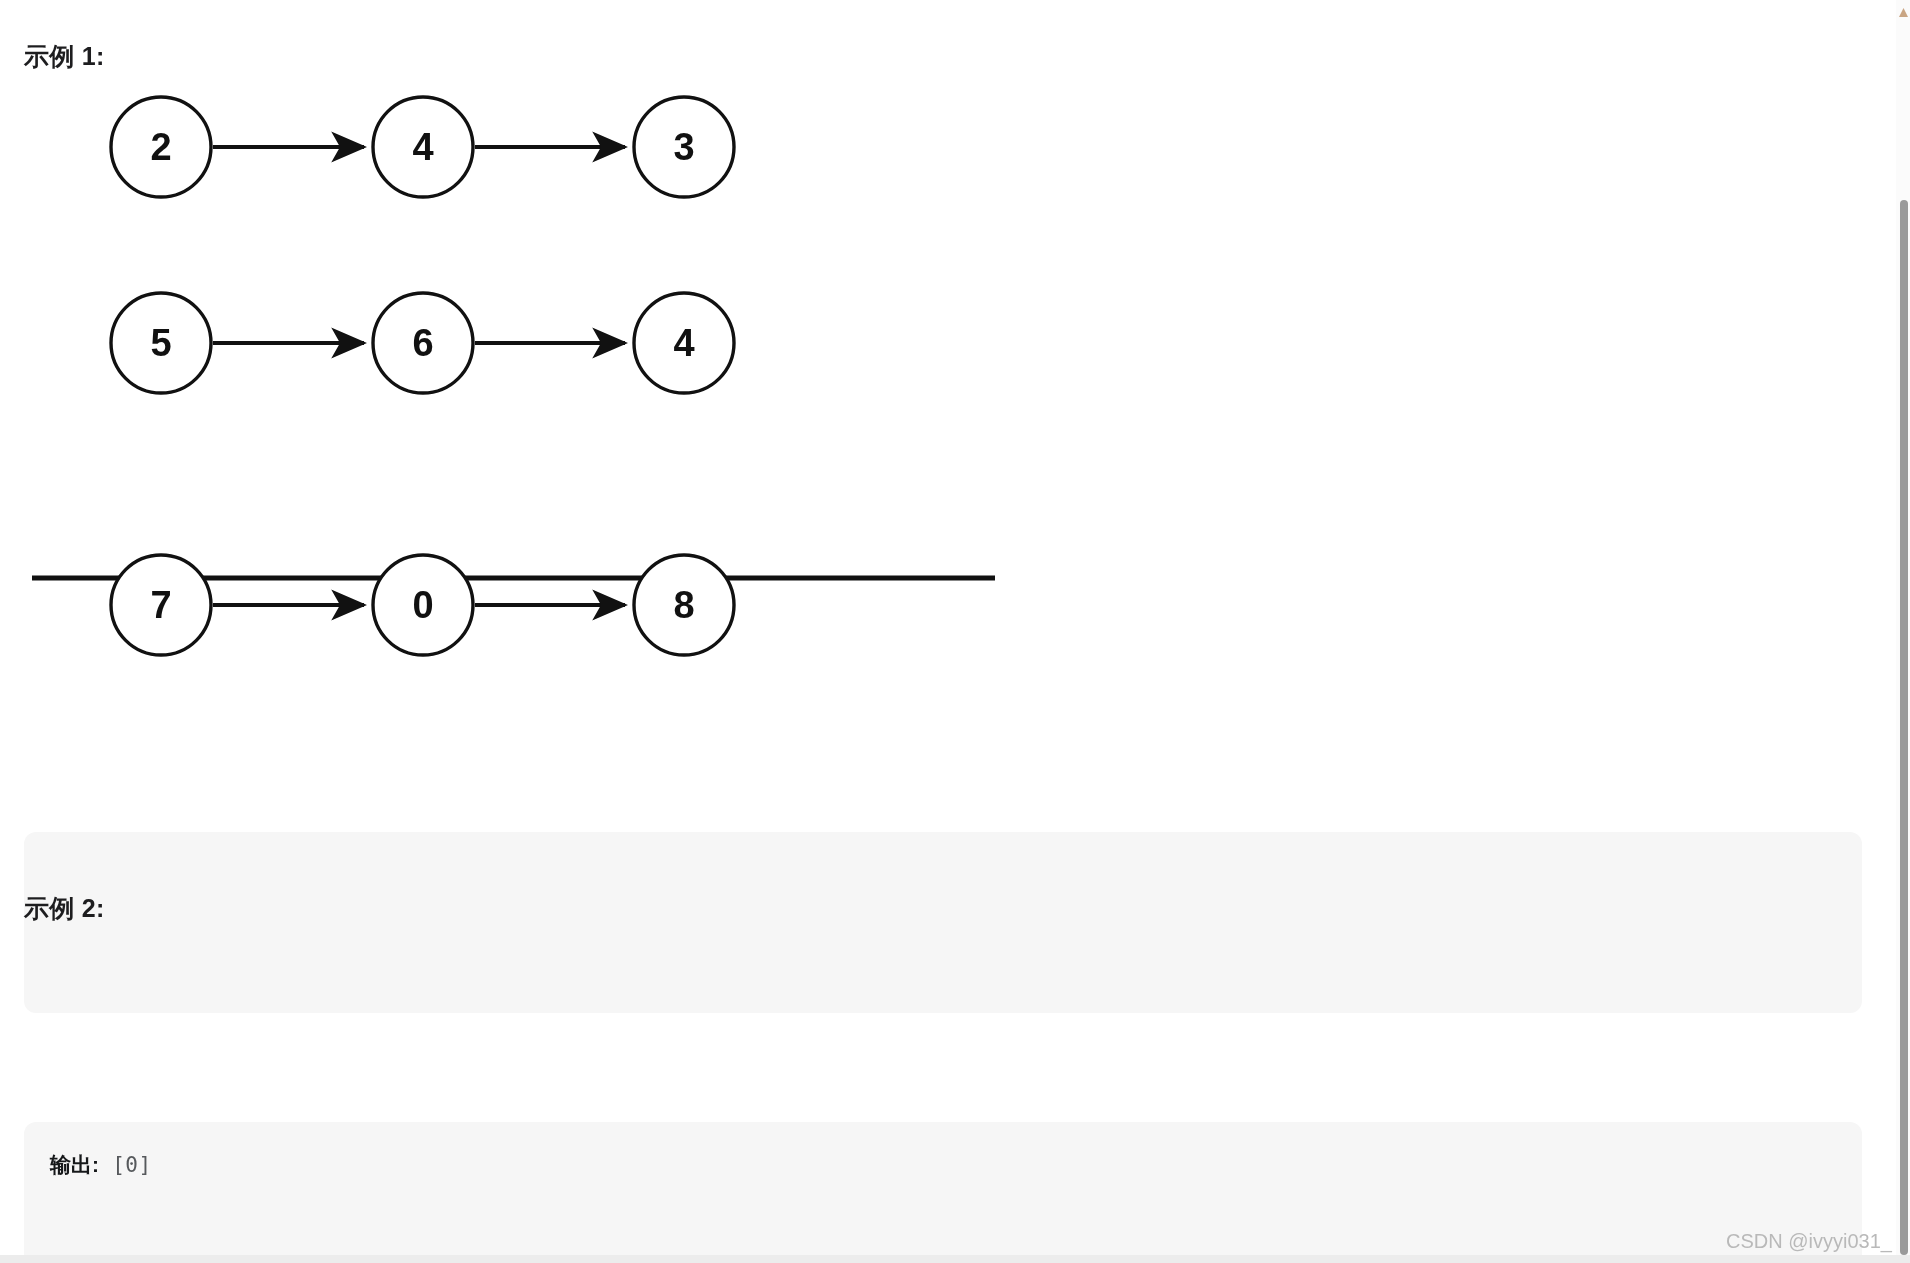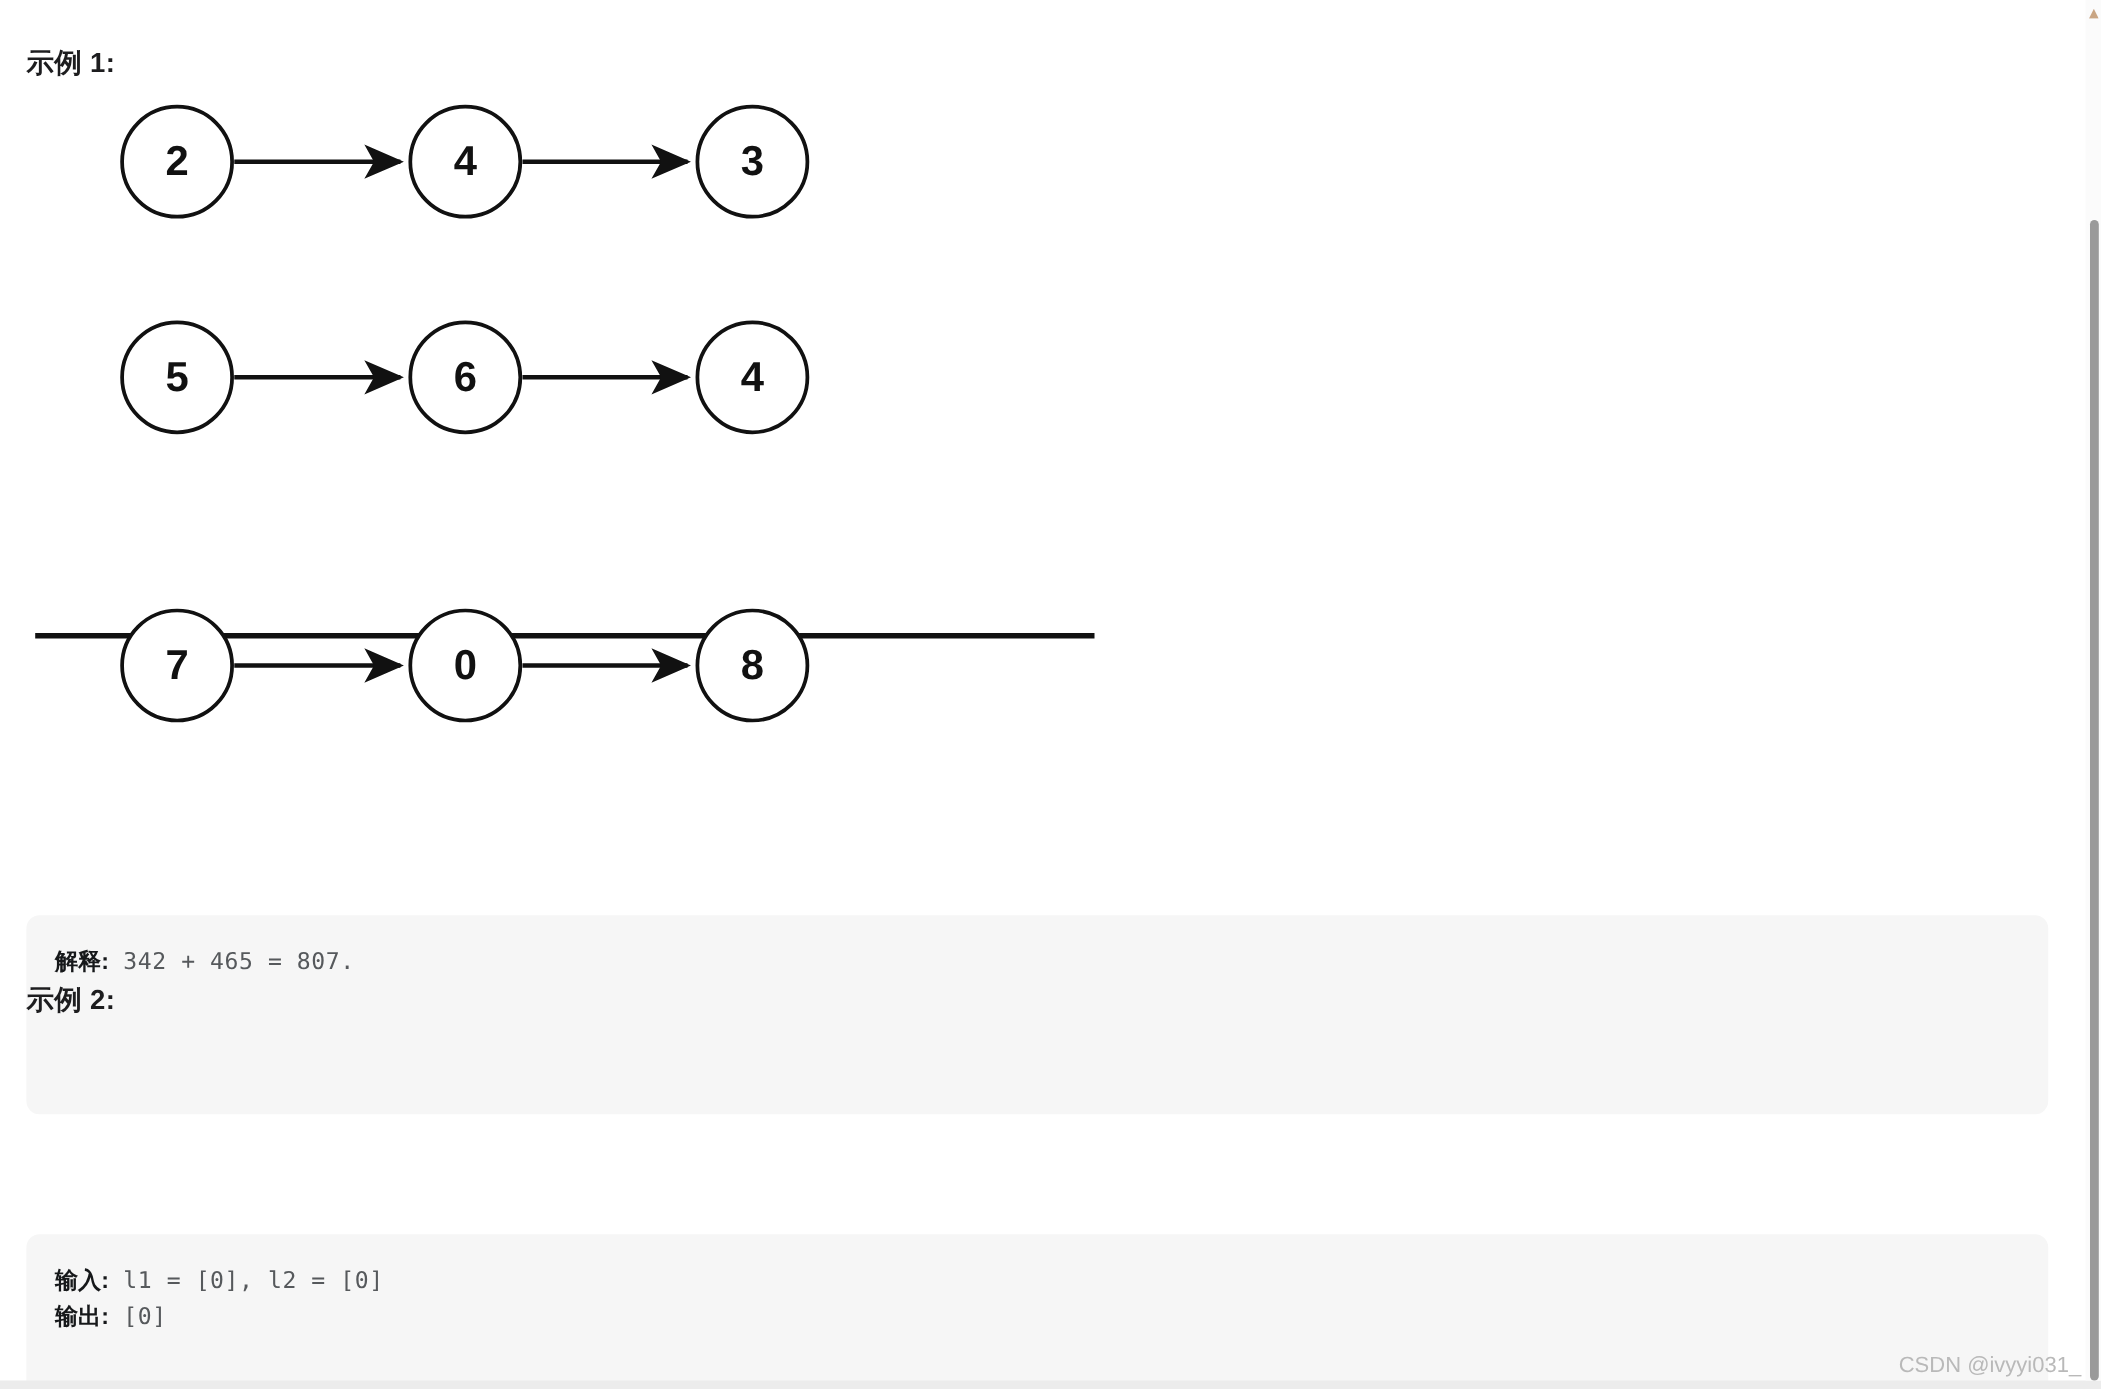--- a/index.html
+++ b/index.html
@@ -197,27 +197,25 @@
         </g>
         <g>
           <circle cx="684" cy="531" r="50" fill="#ffffff" stroke="#111111" stroke-width="3.4"></circle>
           <text x="684" y="531" text-anchor="middle" dominant-baseline="central" font-family="Liberation Sans, DejaVu Sans, sans-serif" font-size="38" font-weight="700" fill="#111111">8</text>
         </g>
       </g>
     </svg>
   </div>
 
   <div class="codeblock" id="codeblock-1">
-    <div class="code-line"><span class="code-label">解释:</span><span class="code-text"> 342 + 465 = 807.</span></div>
   </div>
 
   <div class="heading" id="heading-2">示例 2:</div>
 
   <div class="codeblock" id="codeblock-2">
-    <div class="code-line"><span class="code-label">输入:</span><span class="code-text"> l1 = [0], l2 = [0]</span></div>
     <div class="code-line"><span class="code-label">输出:</span><span class="code-text"> [0]</span></div>
   </div>
 
   <div class="bottom-strip"></div>
 
   <div class="watermark">CSDN @ivyyi031_</div>
 
   <div class="scrollbar-track">
     <div class="scrollbar-arrow"></div>
     <div class="scrollbar-thumb"></div>

